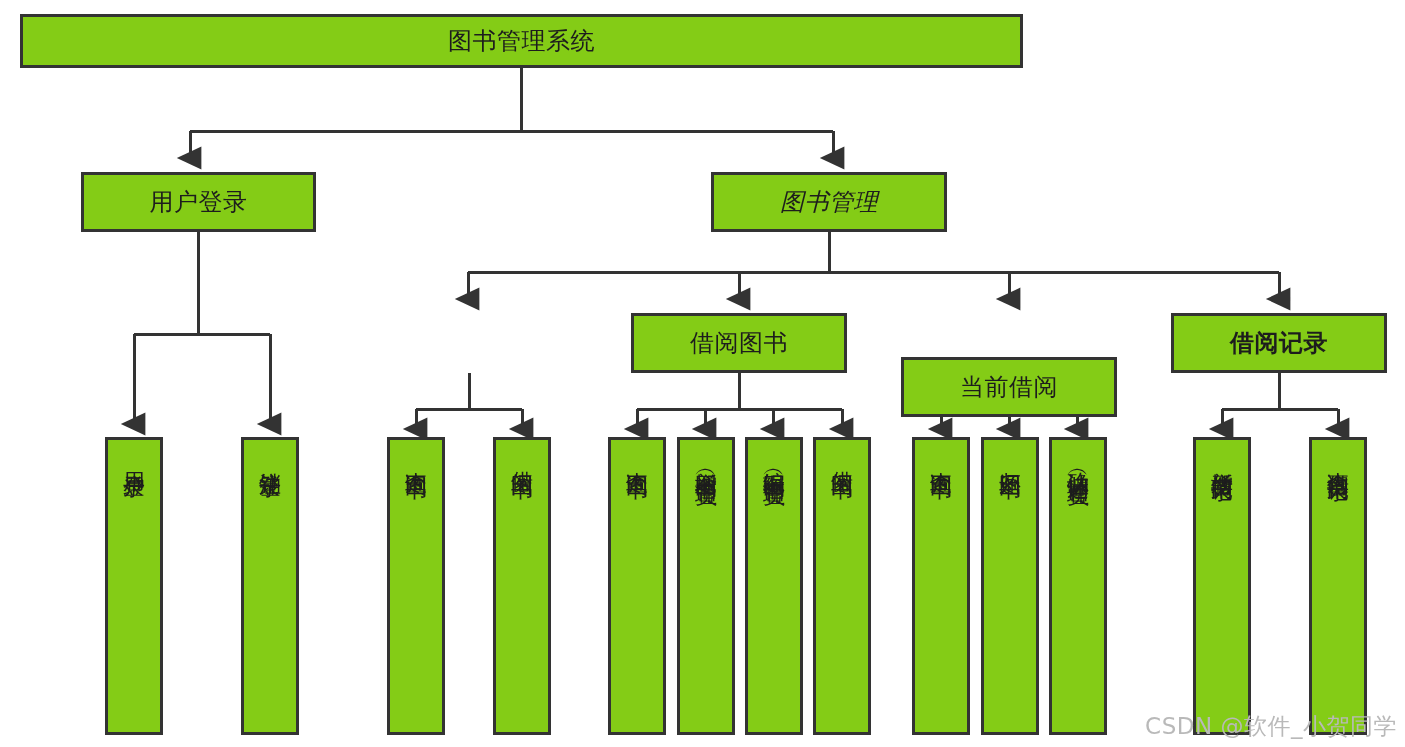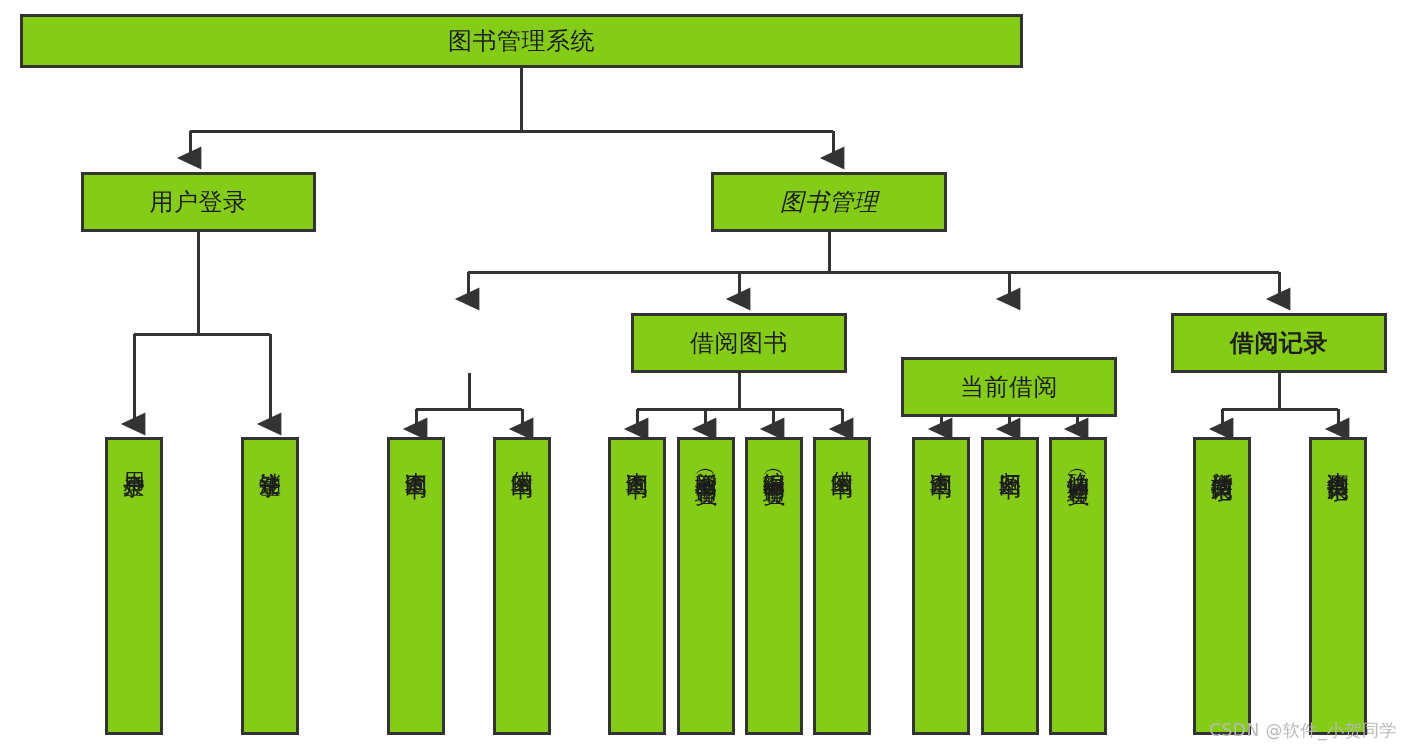--- a/index.html
+++ b/index.html
@@ -63,21 +63,21 @@
   }
   .node.root .node-label,
   .node.level2 .node-label,
   .node.level3 .node-label {
     font-size: 24px;
   }
   #watermark {
     position: absolute;
     right: 8px;
     bottom: 5px;
-    font-size: 17px;
+    font-size: 23px;
     color: #b9b9b9;
     letter-spacing: 0.5px;
     white-space: nowrap;
     font-family: "DejaVu Sans", "Liberation Sans", sans-serif;
   }
 </style>
 </head>
 <body>
 
 <div id="diagram-canvas">

